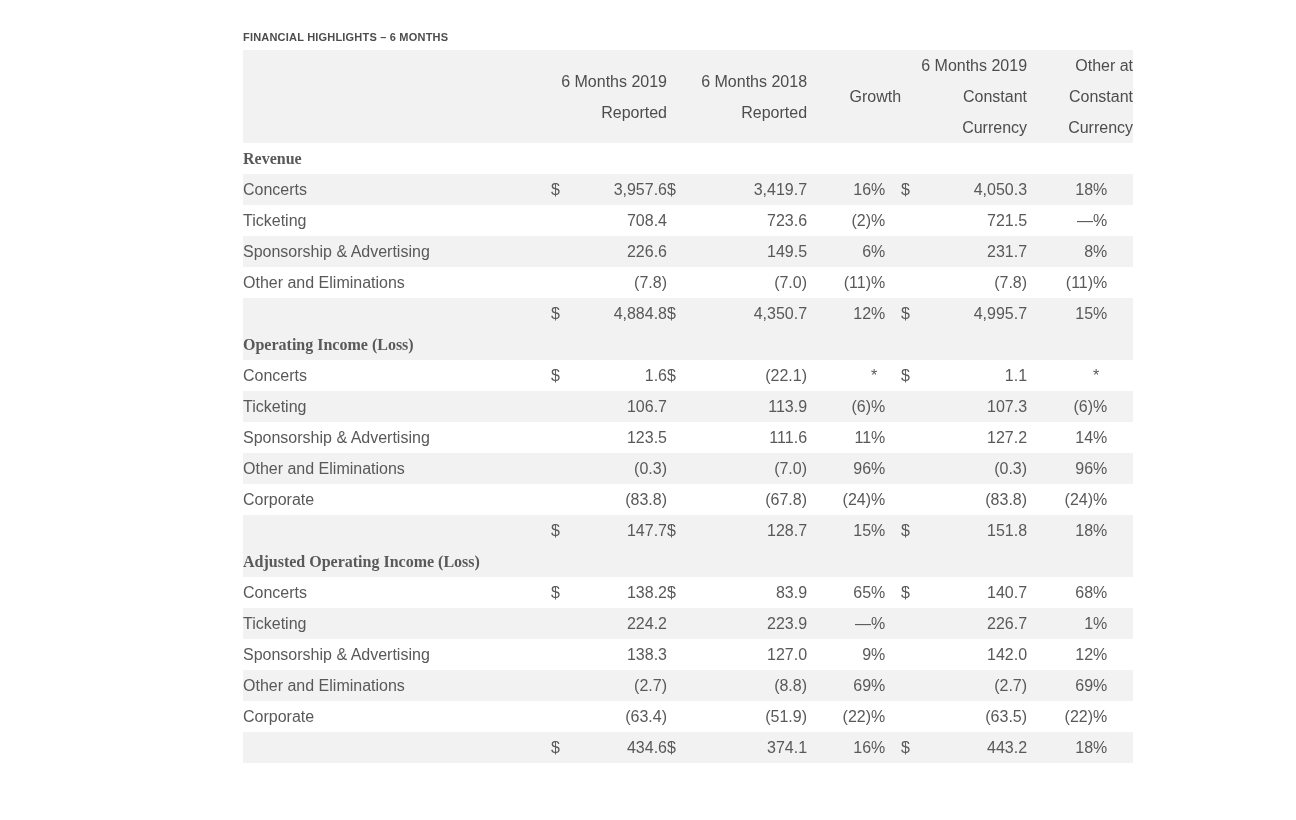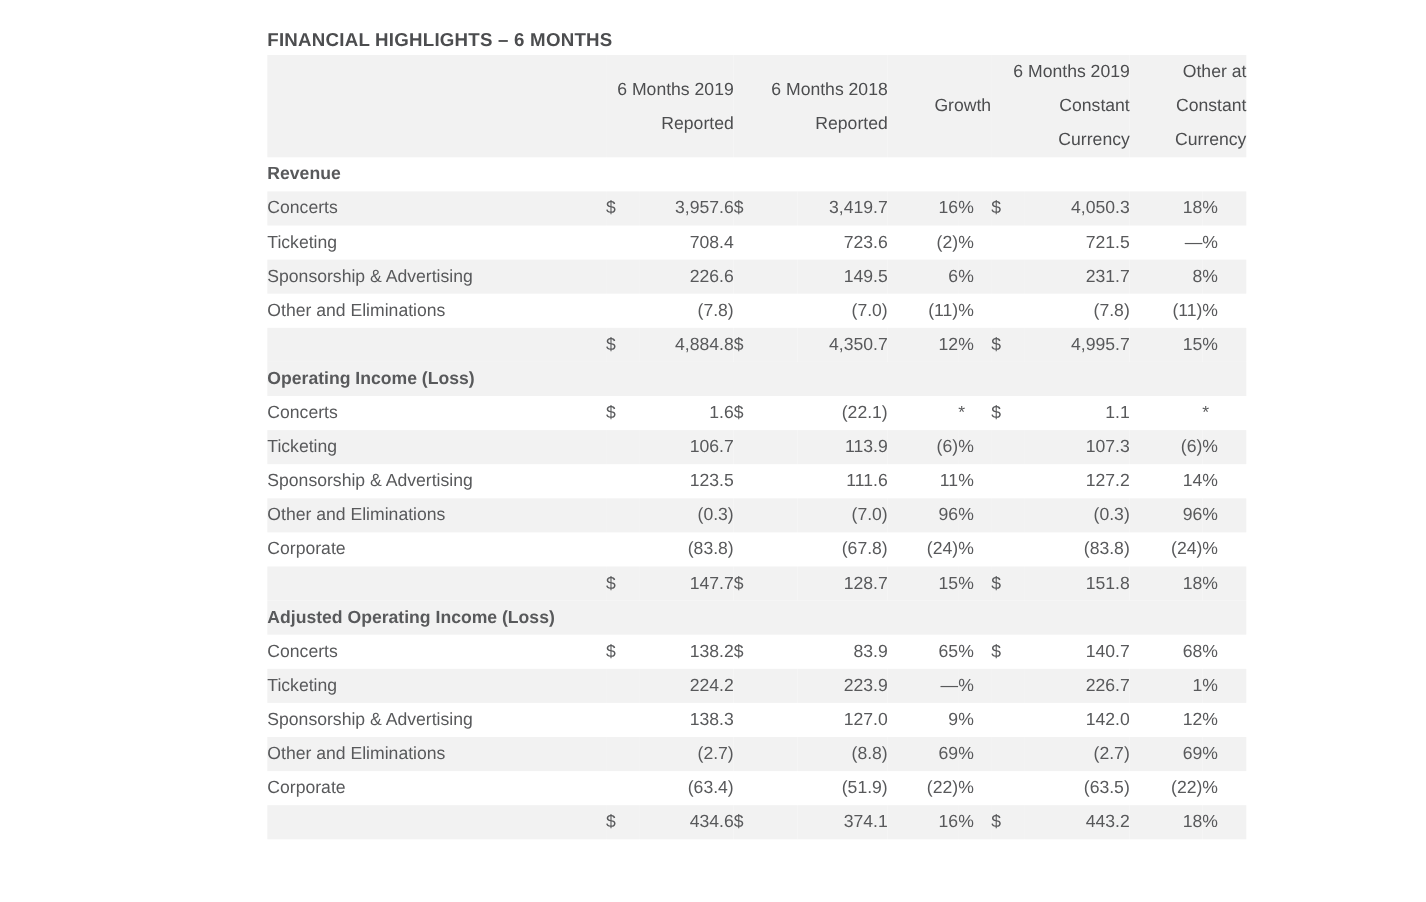--- a/index.html
+++ b/index.html
@@ -10,21 +10,21 @@
     font-family: "Liberation Sans", sans-serif;
   }
   .doc {
     position: absolute;
     left: 243px;
     top: 20px;
     width: 890px;
     color: #58595b;
   }
   .title {
-    font-size: 17px;
+    font-size: 11px;
     font-weight: bold;
     color: #4c4d4f;
     line-height: 20px;
     padding: 7px 0 3px 0;
     letter-spacing: 0.2px;
   }
   table.fh {
     border-collapse: collapse;
     table-layout: fixed;
     width: 890px;
@@ -50,21 +50,21 @@
     height: 93px;
     font-weight: normal;
     color: #4c4d4f;
     text-align: right;
     vertical-align: middle;
   }
   tr.header-row td div { line-height: 31px; }
   td.hc-growth { padding-right: 8px; }
   td.hc-gcc { padding-right: 4px; }
   .c-label { text-align: left; padding-left: 1px; }
-  .section-label { font-weight: bold; color: #4c4d4f; }
+  .section-label { font-weight: bold; color: #4c4d4f; font-family: Liberation Serif, serif; }
   .c-d1 { text-align: left; padding-left: 5px; }
   .c-d2 { text-align: left; padding-left: 28px; }
   .c-d3 { text-align: left; padding-left: 8px; }
   .c-v1, .c-v2, .c-g, .c-v3, .c-gc { text-align: right; }
   .c-v3 { padding-right: 3px; }
   .c-gc { padding-right: 2px; }
   .c-gp { text-align: left; padding-left: 8px; }
   .c-gcp { text-align: left; padding-left: 13px; }
 </style>
 </head>

